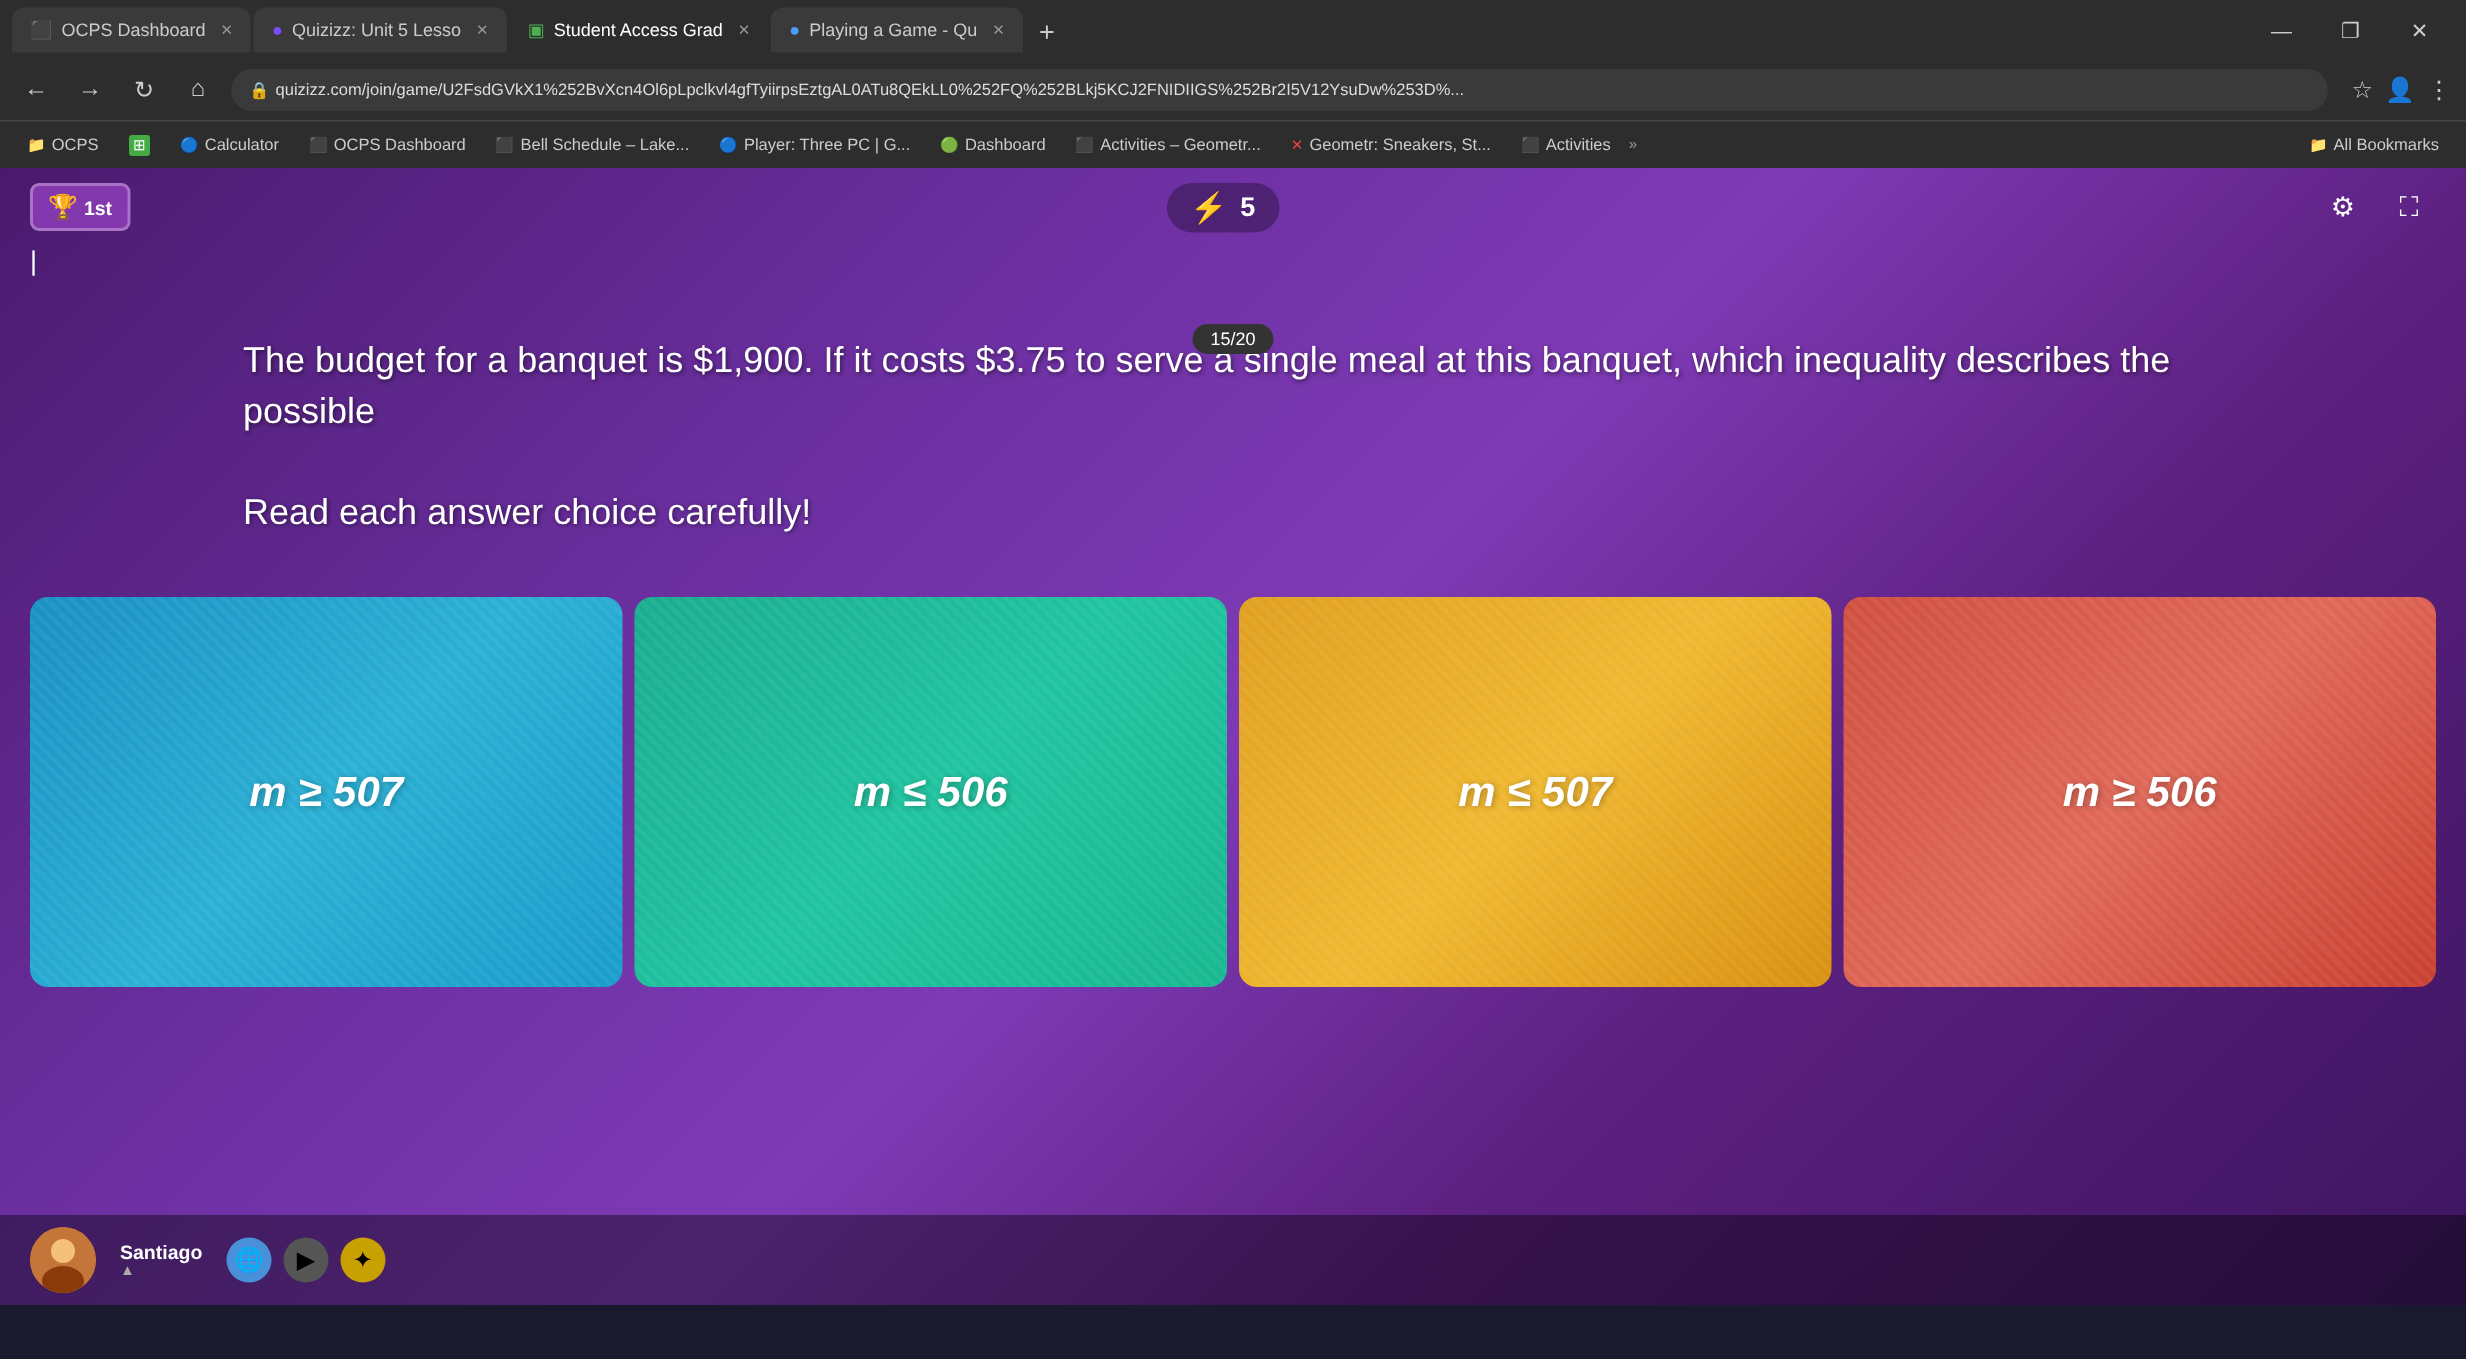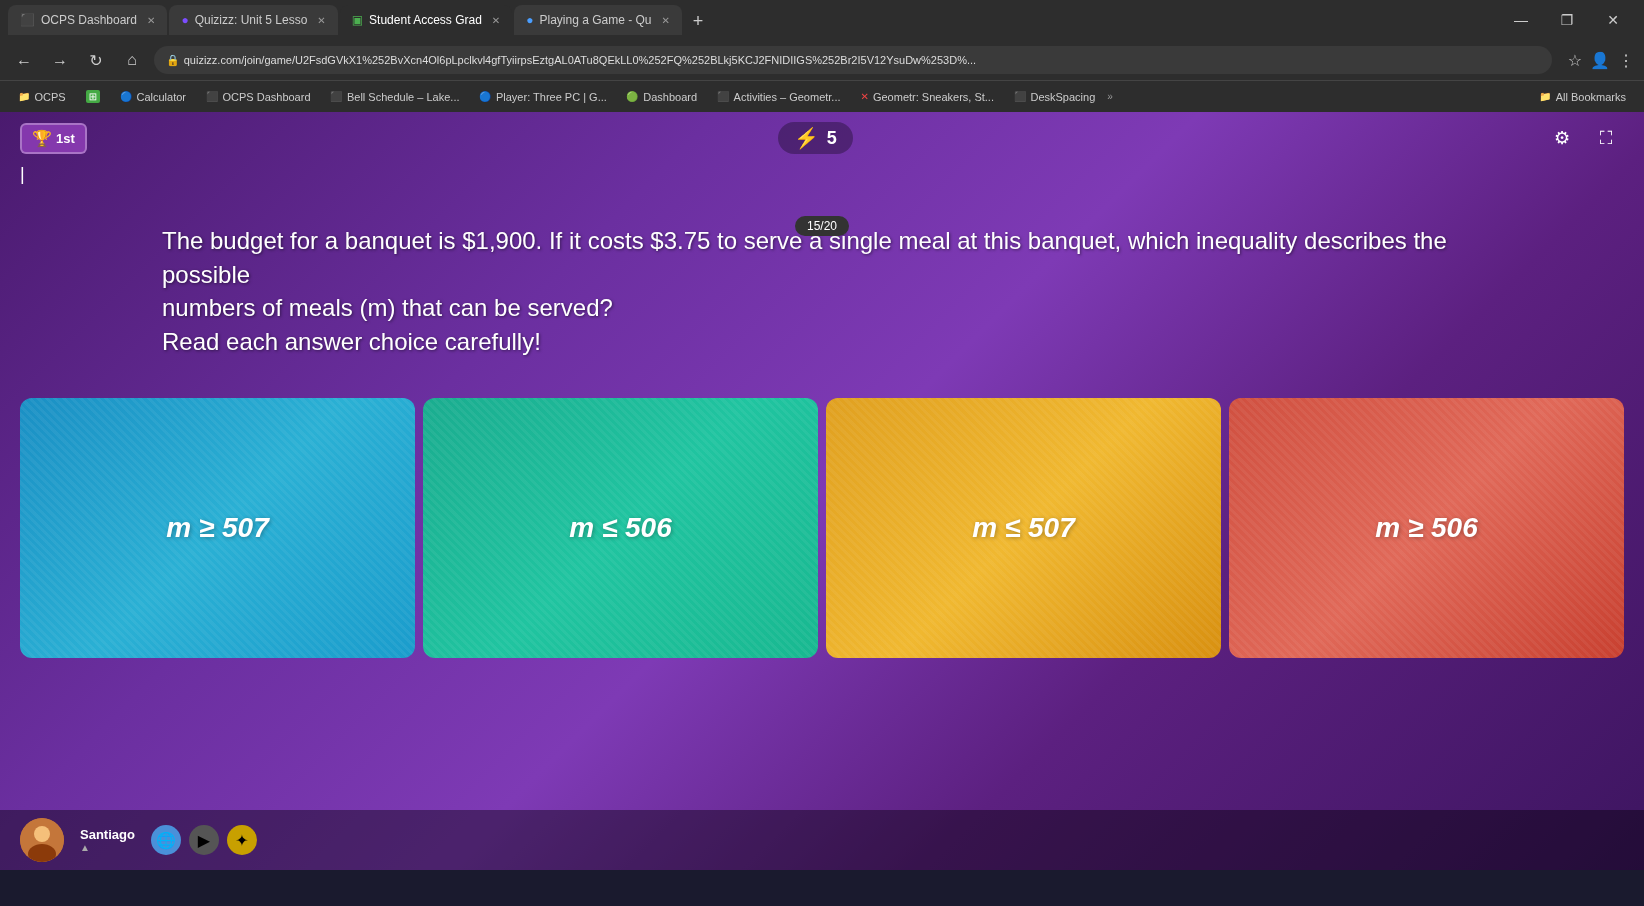--- a/index.html
+++ b/index.html
@@ -445,21 +445,21 @@
     <div class="bookmark-item">
       <span style="font-size:10px;">⬛</span>
       <span>Activities – Geometr...</span>
     </div>
     <div class="bookmark-item">
       <span style="font-size:10px; color:#e44;">✕</span>
       <span>Geometr: Sneakers, St...</span>
     </div>
     <div class="bookmark-item">
       <span style="font-size:10px;">⬛</span>
-      <span>DeskSpacing</span>
+      <span>Activities</span>
     </div>
     <span class="chevron-sep">»</span>
     <div class="bookmark-item" style="margin-left:auto;">
       <span style="font-size:10px;">📁</span>
       <span>All Bookmarks</span>
     </div>
   </div>
 
 </div>
 
@@ -485,21 +485,21 @@
   </div>
 
   <div style="width:100%; padding: 0 20px; height: 20px;">
     <span style="color:#fff; font-size:18px;">|</span>
   </div>
 
   <div class="question-container">
     <div class="question-counter">15/20</div>
     <div class="question-text">
       <span>The budget for a banquet is $1,900. If it costs $3.75 to serve a single meal at this banquet, which inequality describes the possible</span><br>
-      <span>numbers of meals (m) that can be served?</span><br>
+      <br>
       <span>Read each answer choice carefully!</span>
     </div>
   </div>
 
   <div class="answers-grid">
     <div class="answer-card answer-card-a">
       <span class="answer-text">m ≥ 507</span>
     </div>
     <div class="answer-card answer-card-b">
       <span class="answer-text">m ≤ 506</span>

